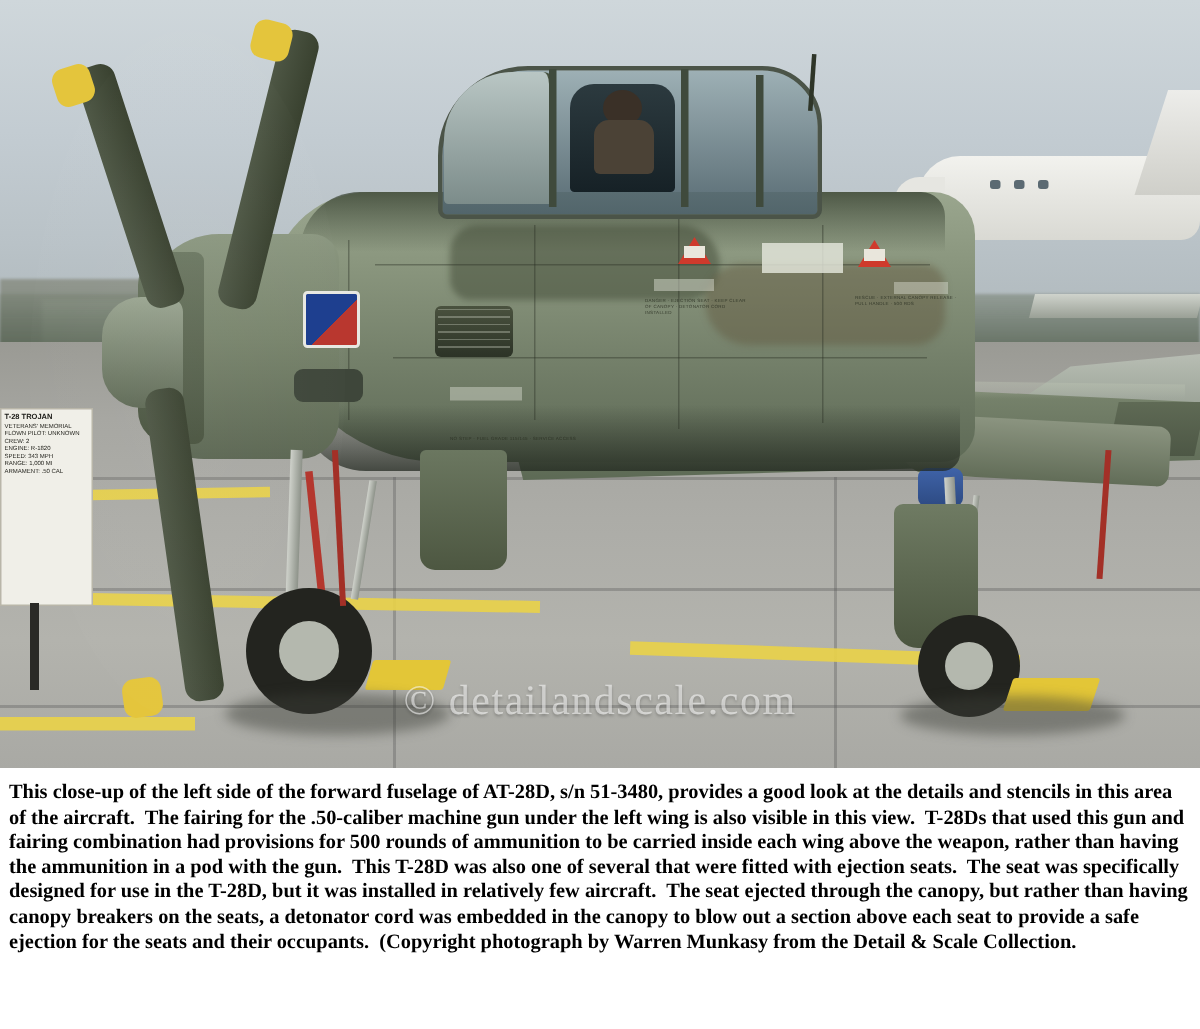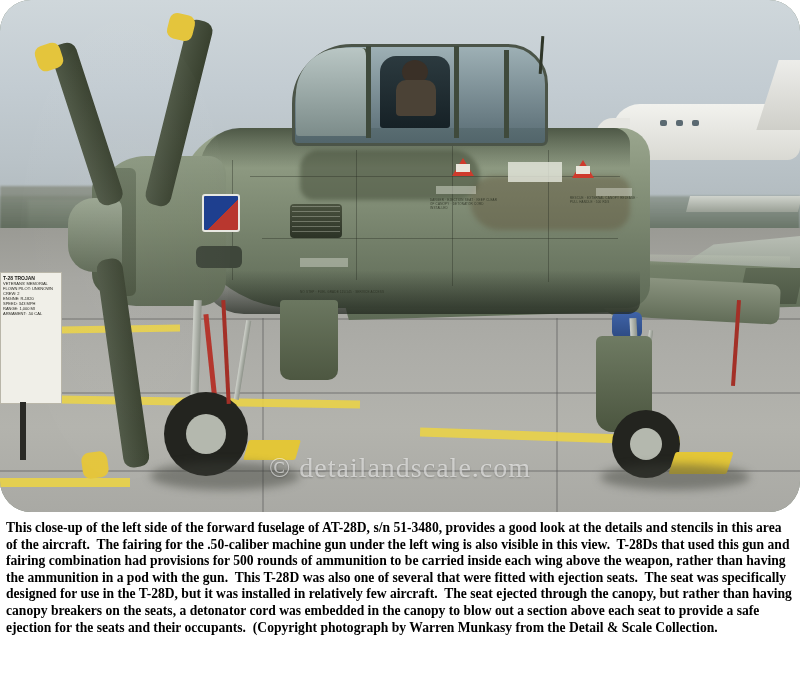--- a/index.html
+++ b/index.html
@@ -20,21 +20,20 @@
     background: #ffffff;
   }
 
   
   .photo {
     position: relative;
     width: 800px;
     height: 512px;
     overflow: hidden;
     background: #6d7a68;
-    border-radius: 31px;
   }
 
   
   .sky {
     position: absolute;
     left: 0; top: 0; width: 800px; height: 250px;
     background: linear-gradient(to bottom, #cfd7db 0%, #c3ccd2 35%, #b9c2c7 65%, #aab3b6 100%);
   }
   
   .treeline {

